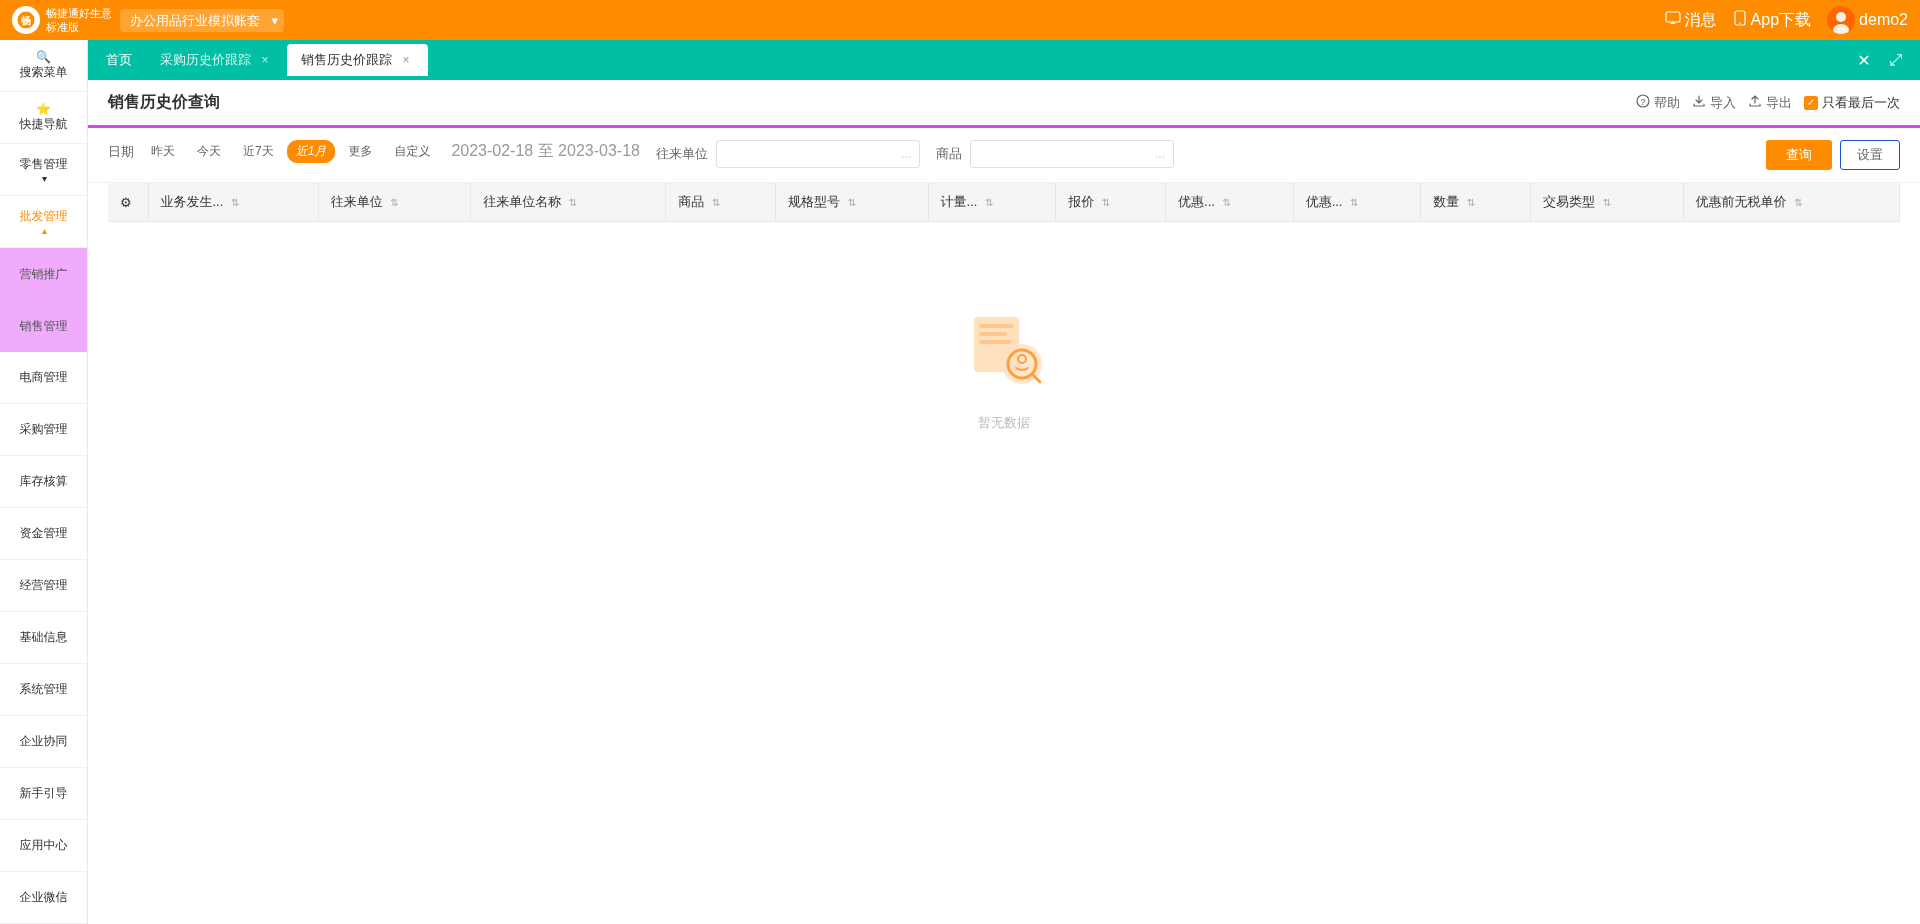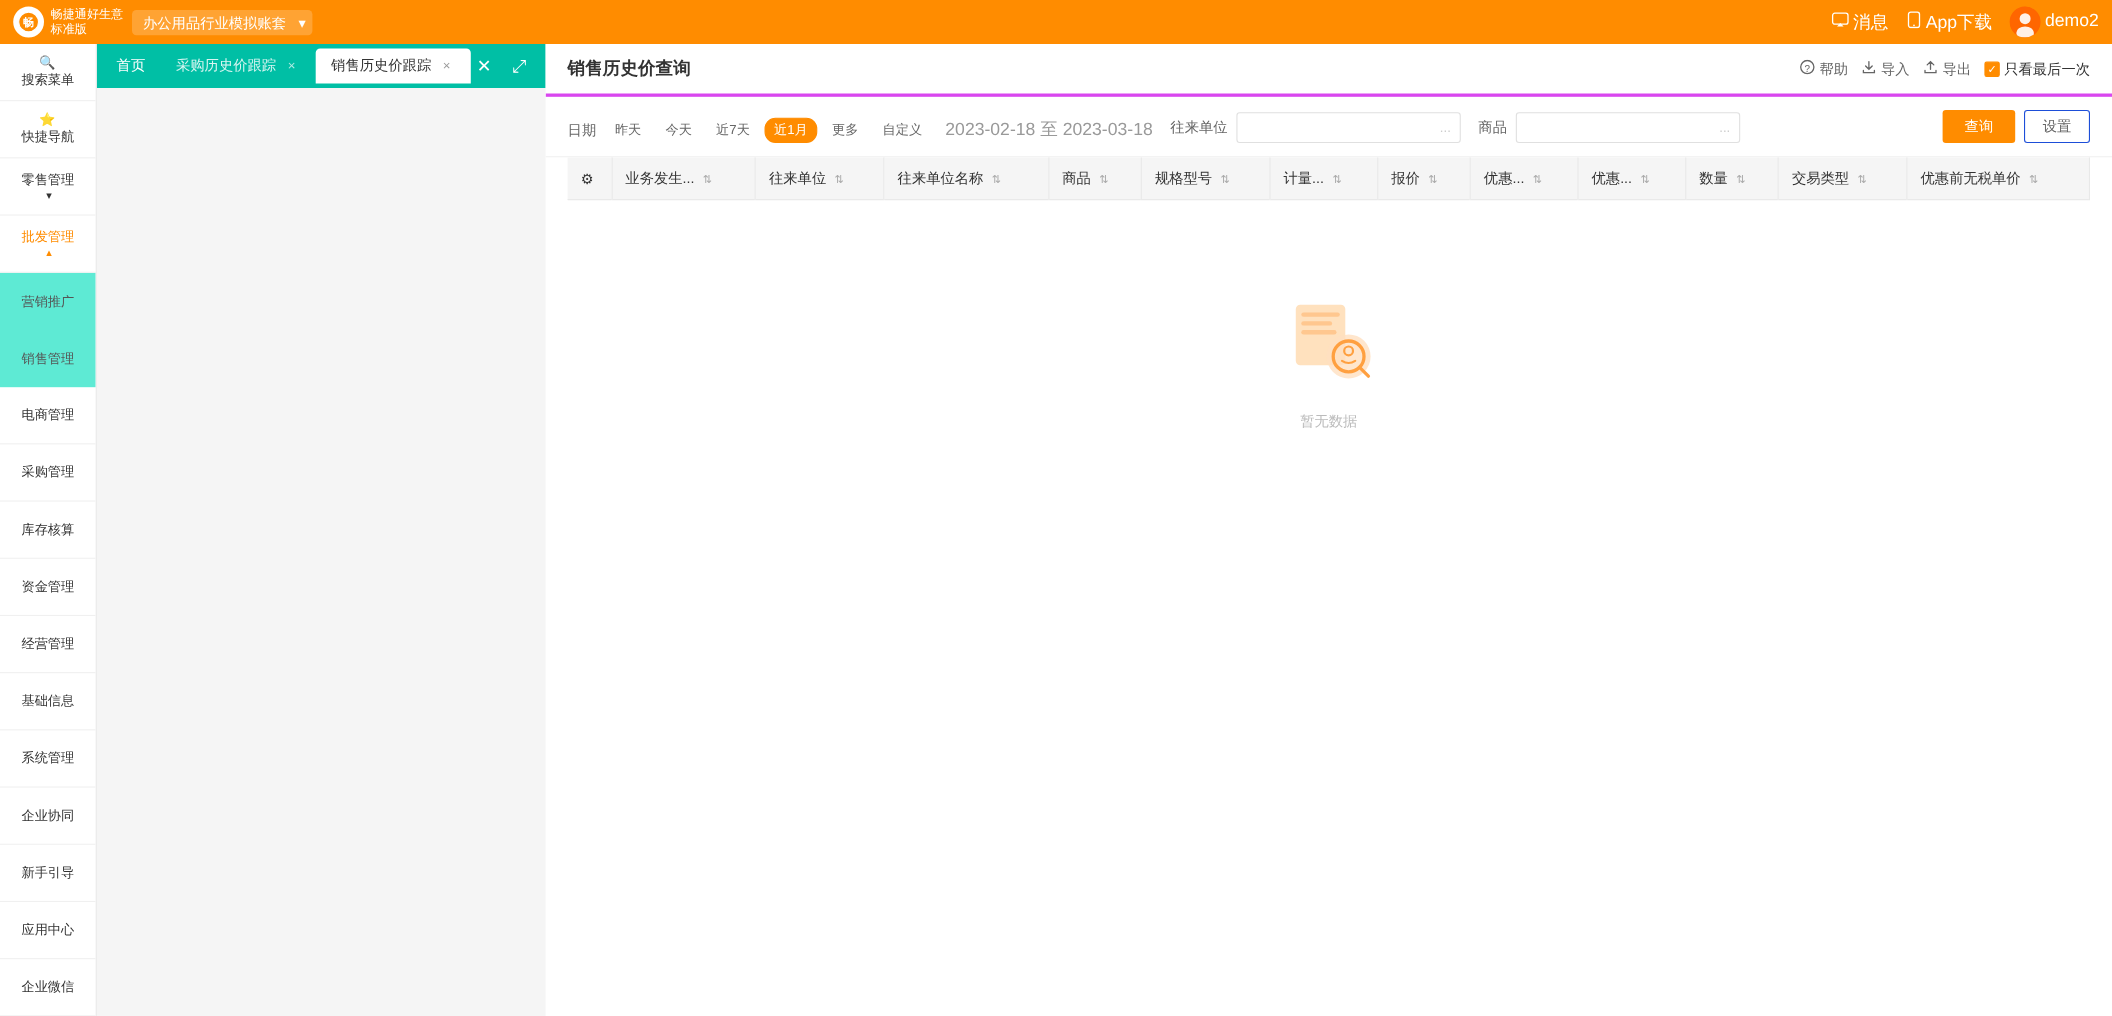--- a/index.html
+++ b/index.html
@@ -132,34 +132,34 @@
       color: inherit;
       margin-left: 2px;
     }
     .sidebar-item.has-arrow-up::after {
       content: '▴';
       font-size: 10px;
       color: inherit;
       margin-left: 2px;
     }
     .sidebar-sub {
-      background: #5eead4;
+      background: #f0abfc;
     }
     .sidebar-sub .sidebar-item {
       font-size: 12px;
       color: #555;
       border-bottom: none;
       padding: 10px 4px;
     }
 
     
     .content-area {
       flex: 1;
       display: flex;
-      flex-direction: row;
+      flex-direction: column;
       overflow: hidden;
     }
 
     
     .tab-bar {
       background: #00bfa5;
       display: flex;
       align-items: center;
       height: 40px;
       padding: 0 4px;
@@ -274,21 +274,21 @@
       justify-content: center;
       color: white;
       font-size: 10px;
     }
 
     
     .filter-bar {
       padding: 12px 20px;
       border-bottom: 1px solid #f0f0f0;
       display: flex;
-      align-items: flex-end;
+      align-items: flex-start;
       gap: 16px;
       flex-wrap: wrap;
     }
     .filter-group {
       display: flex;
       align-items: center;
       gap: 8px;
     }
     .filter-label {
       color: #666;
@@ -307,20 +307,21 @@
       cursor: pointer;
       font-size: 12px;
       color: #666;
       background: none;
     }
     .date-btn.active {
       background: #ff8c00;
       color: white;
       border-color: #ff8c00;
       border-radius: 10px;
+      font-style: italic;
     }
     .date-range-text {
       font-size: 16px;
       color: #999;
       margin-left: 4px;
     }
     .filter-input-wrap {
       display: flex;
       align-items: center;
       border: 1px solid #e0e0e0;

